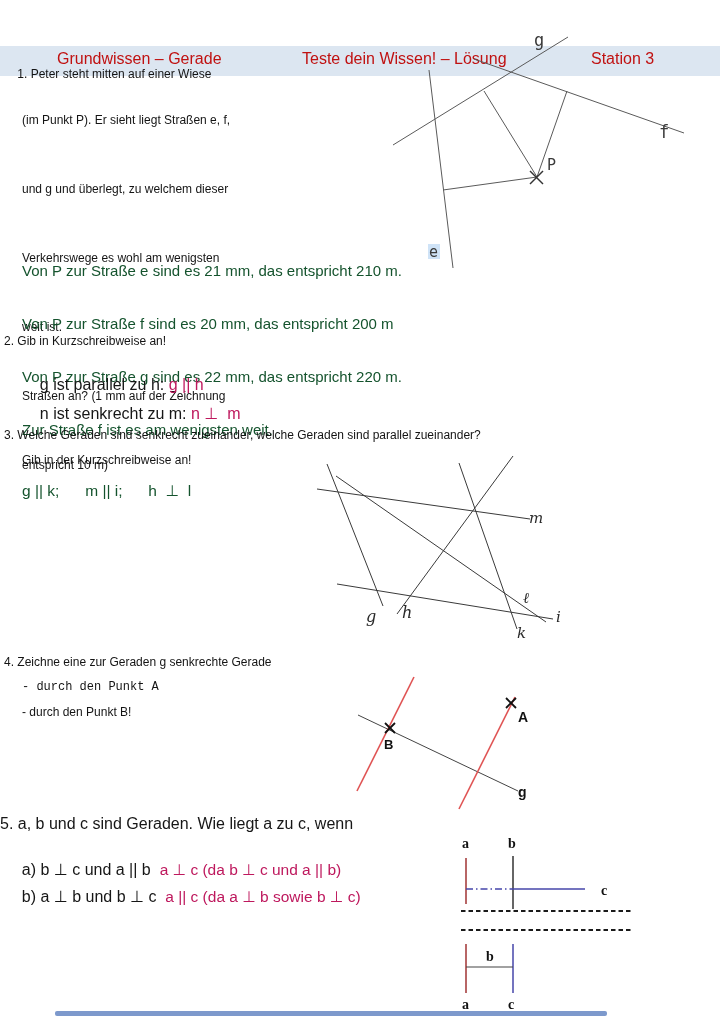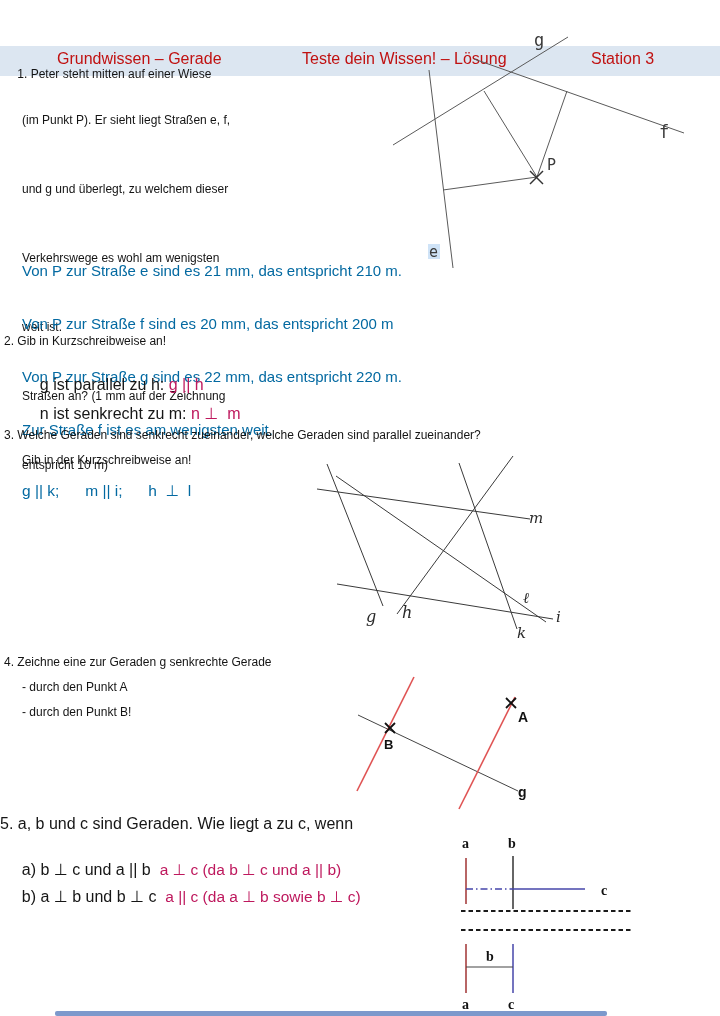--- a/index.html
+++ b/index.html
@@ -3,21 +3,21 @@
 <meta charset="utf-8">
 <style>
   html,body{margin:0;padding:0;background:#fff;}
   .page{position:relative;width:720px;height:1016px;background:#ffffff;overflow:hidden;
         font-family:"Liberation Sans",sans-serif;color:#161616;}
   .abs{position:absolute;}
   .header{position:absolute;top:2px;left:0;width:720px;height:30px;background:#dce6f1;margin-top:44px;}
   .header span{position:absolute;top:4px;font-size:16px;color:#c01111;white-space:pre;}
   .cline{font-size:12px;line-height:23px;white-space:pre;color:#141414;}
   .cline .ind{display:block;padding-left:18px;}
-  .ans{color:#0369a1;font-size:15px;line-height:17.6px;white-space:pre;}
+  .ans{color:#14532d;font-size:15px;line-height:17.6px;white-space:pre;}
   .q2item{font-size:16px;white-space:pre;}
   .red{color:#be185d;}
   .q5row{font-size:16px;white-space:pre;}
   .q5row .red{font-size:15.5px;}
   svg{position:absolute;overflow:visible;}
   .figtext-mono{font-family:"DejaVu Sans Mono",monospace;fill:#3a3a3a;}
   .figtext-hand{font-family:"DejaVu Serif",serif;font-style:italic;fill:#2a2a2a;}
   .figtext-comic{font-family:"Liberation Sans",sans-serif;font-weight:bold;fill:#111;}
   .figtext-serif{font-family:"Liberation Serif",serif;font-weight:bold;fill:#111;}
   .bottom-bar{position:absolute;left:55px;top:1011px;width:552px;height:5px;
@@ -94,21 +94,21 @@
     </g>
     <text class="figtext-hand" x="366" y="622" font-size="16">g</text>
     <text class="figtext-hand" x="402" y="618" font-size="16">h</text>
     <text class="figtext-hand" x="529" y="523" font-size="15">m</text>
     <text class="figtext-hand" x="523" y="603" font-size="15">ℓ</text>
     <text class="figtext-hand" x="517" y="638" font-size="15">k</text>
     <text class="figtext-hand" x="556" y="622" font-size="15">i</text>
   </svg>
 
   <div class="abs cline" style="left:4px;top:651px;">4. Zeichne eine zur Geraden g senkrechte Gerade</div>
-  <div class="abs cline" style="left:22px;top:676px;">- durch den Punkt A</div>
+  <div class="abs cline" style="left:22px;top:676px;font-family:Liberation Mono, monospace;">- durch den Punkt A</div>
   <div class="abs cline" style="left:22px;top:701px;">- durch den Punkt B!</div>
 
   <svg style="left:345px;top:668px;" width="190" height="145" viewBox="345 668 190 145">
     <line x1="358" y1="715" x2="518" y2="791" stroke="#444" stroke-width="1"></line>
     <g stroke="#e05555" stroke-width="1.6" fill="none">
       <line x1="357" y1="791" x2="414" y2="677"></line>
       <line x1="459" y1="809" x2="515" y2="697"></line>
     </g>
     <g stroke="#111" stroke-width="1.8">
       <line x1="385" y1="723" x2="395" y2="733"></line>

